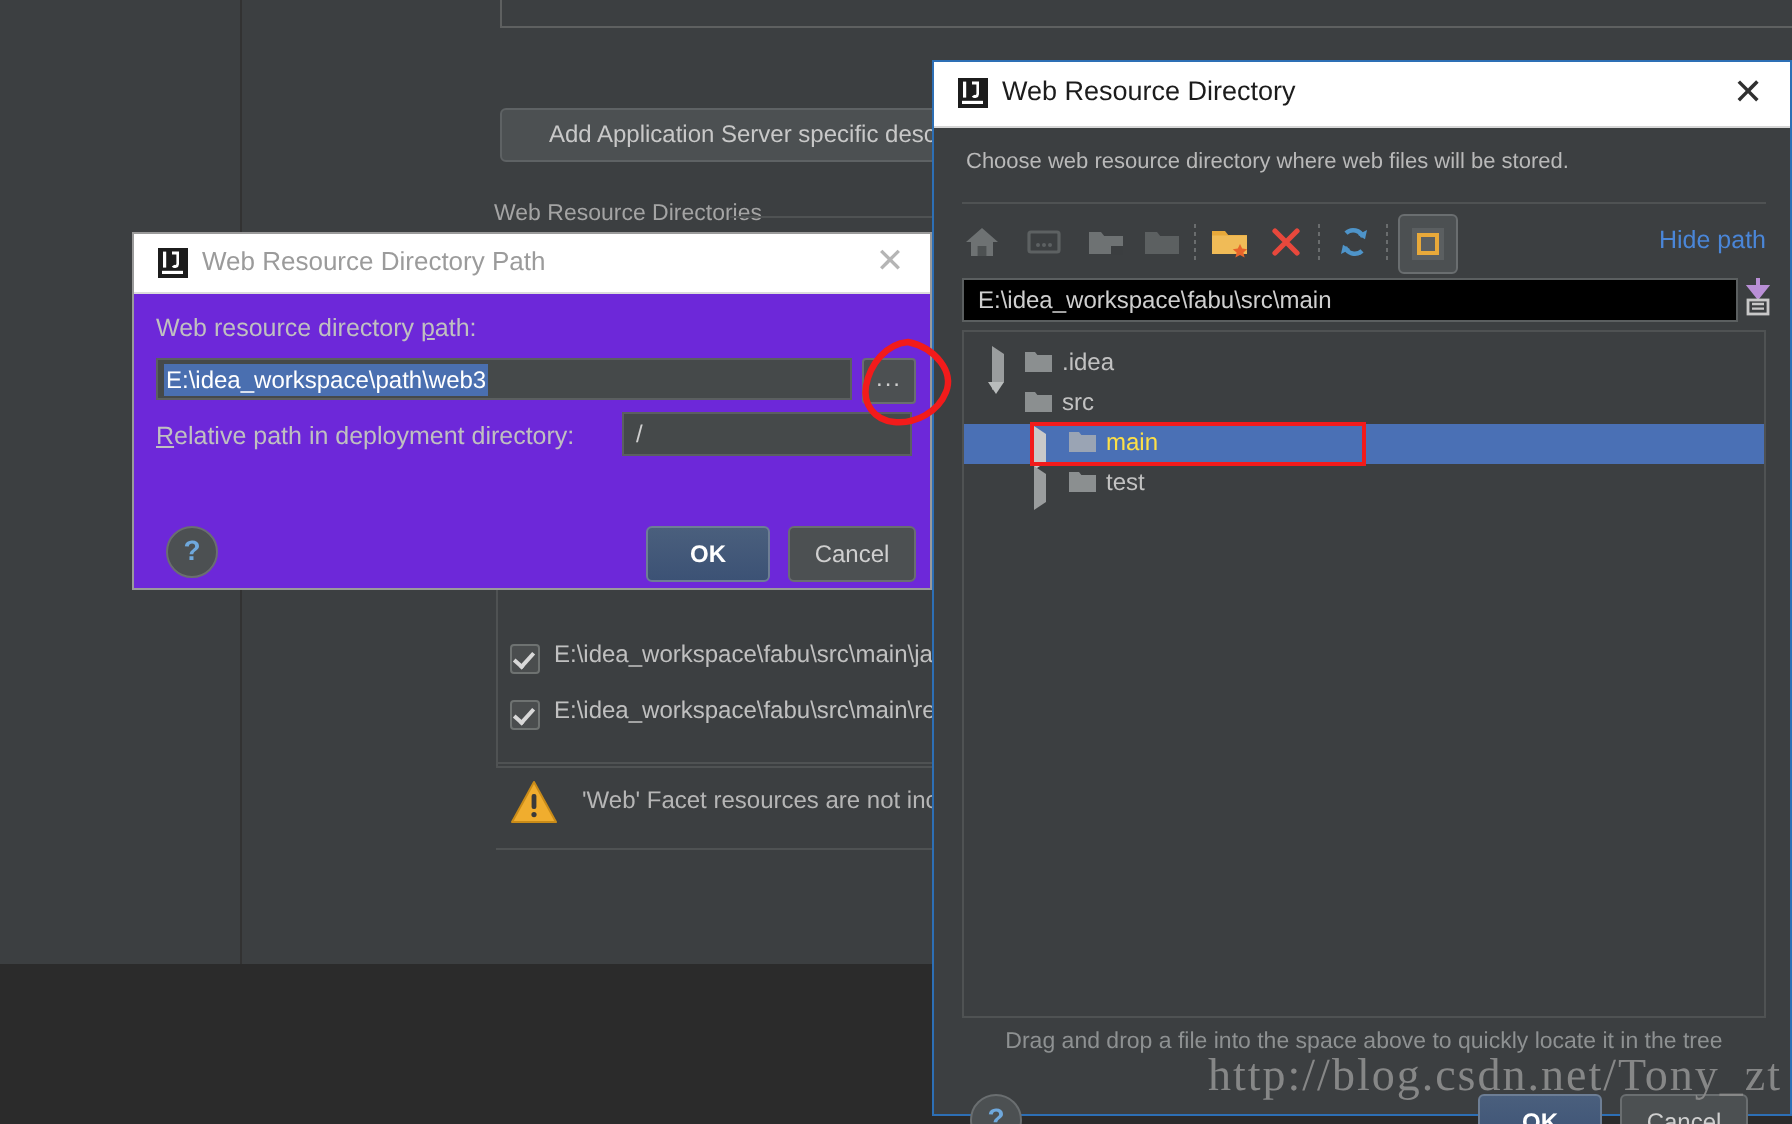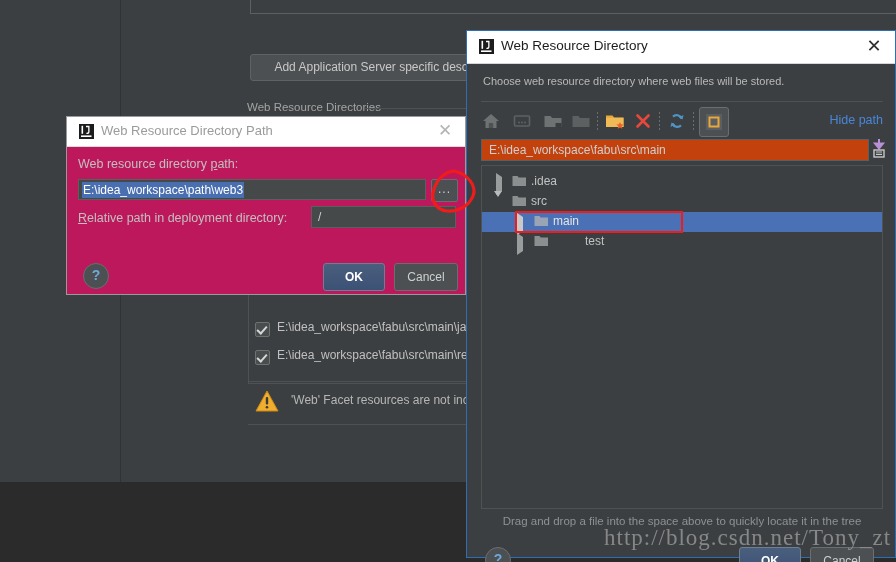--- a/index.html
+++ b/index.html
@@ -59,52 +59,52 @@
 
   #r-toolbar{position:absolute;left:12px;top:76px;width:406px;height:28px;}
   .tb-ic{position:absolute;top:2px;width:24px;height:24px;}
   .tb-divider{position:absolute;top:5px;width:1px;height:18px;
     background:repeating-linear-gradient(to bottom,#6a6d6e 0 2px,transparent 2px 4px);}
   #tb-hidden-btn{position:absolute;left:199px;top:0px;width:28px;height:28px;
     background:#4c5052;border:1px solid #6a6e70;border-radius:3px;}
   #hide-path{position:absolute;right:2px;top:6px;color:#4a86d8;font-size:12.5px;cursor:pointer;}
 
   #r-path-field{position:absolute;left:14px;top:108px;width:388px;height:22px;
-    background:#c2410c;border:1px solid #5b5f60;box-sizing:border-box;}
+    background:#000000;border:1px solid #5b5f60;box-sizing:border-box;}
   #r-path-text{position:absolute;left:7px;top:3px;font-size:12px;color:#cfcfcf;white-space:nowrap;}
   #r-path-drop{position:absolute;left:404px;top:107px;width:16px;height:20px;}
 
   #r-tree{position:absolute;left:14px;top:134px;width:402px;height:344px;
     background:#3c3f41;border:1px solid #4f5253;box-sizing:border-box;overflow:hidden;}
   .tnode{position:absolute;left:0;width:400px;height:20px;text-align:center;}
   .tnode .tw{position:absolute;top:5px;width:9px;height:10px;}
   .tri{width:0;height:0;}
   .tri-right{border-left:6px solid #9a9d9e;border-top:4.5px solid transparent;border-bottom:4.5px solid transparent;}
   .tri-down{border-top:6px solid #b9bcbc;border-left:4.5px solid transparent;border-right:4.5px solid transparent;margin-top:2px;}
   .tnode .folder{position:absolute;top:3px;width:14px;height:12px;}
   .tnode .tlabel{position:absolute;top:2px;font-size:12px;color:#c2c2c2;white-space:nowrap;}
   #tnode-main{background:#4a70b5;}
-  #tnode-main .tlabel{color:#e5e5e5;}
+  #tnode-main .tlabel{color:#fde047;}
   #sel-red-box{position:absolute;left:33px;top:-1px;width:168px;height:22px;
     border:2px solid #f21b1b;box-sizing:border-box;}
 
   #r-hint{position:absolute;left:0;top:484px;width:430px;text-align:center;
     font-size:11.5px;color:#8e9192;}
 
   #r-help{position:absolute;left:18px;top:516px;width:24px;height:24px;}
   #r-ok{position:absolute;left:272px;top:516px;width:60px;height:26px;
     background:linear-gradient(#4a5f7d,#3c5275);border:1px solid #6d7e95;border-radius:3px;
     color:#ffffff;font-size:12px;font-weight:bold;line-height:26px;text-align:center;}
   #r-cancel{position:absolute;left:343px;top:516px;width:62px;height:26px;
     background:#4c5052;border:1px solid #6a6e70;border-radius:3px;
     color:#cfcfcf;font-size:12px;line-height:26px;text-align:center;}
 
   
   #dlg-left{position:absolute;left:66px;top:116px;width:400px;height:179px;
-    background:#be185d;border:1px solid #9a9a9a;box-sizing:border-box;}
+    background:#6d28d9;border:1px solid #9a9a9a;box-sizing:border-box;}
   #dlg-left .titlebar{position:relative;height:29px;background:#ffffff;border-bottom:1px solid #dcdcdc;}
   #dlg-left .title-icon{position:absolute;left:12px;top:7px;width:15px;height:15px;}
   #dlg-left .title-text{position:absolute;left:34px;top:6px;font-size:13px;color:#9b9b9b;}
   #dlg-left .close-x{position:absolute;right:10px;top:4px;width:20px;height:20px;
     color:#b5b5b5;font-size:17px;line-height:19px;text-align:center;cursor:pointer;}
 
   #l-label1{position:absolute;left:11px;top:40px;font-size:12.5px;color:#c0c0c0;white-space:nowrap;}
   #l-field1{position:absolute;left:11px;top:62px;width:348px;height:21px;
     background:#45494a;border:1px solid #5b5f60;box-sizing:border-box;}
   #l-field1-sel{position:absolute;left:3px;top:2px;height:16px;background:#4a6fb0;padding:0 1px;
@@ -297,21 +297,21 @@
       <span id="sel-red-box"></span>
     </div>
 
     <div class="tnode" style="top:66px;">
       <span class="tw" style="left:33px;"><span class="tri tri-right"></span></span>
       <span class="folder" style="left:52px;">
         <svg width="14" height="12" viewBox="0 0 14 12">
             <path d="M0.5 1 h5 l1.2 1.5 h7.3 v8.5 h-13.5 Z" fill="#8b8f90"></path>
           </svg>
       </span>
-      <span class="tlabel" style="left:71px;margin-left:32px;">test</span>
+      <span class="tlabel" style="left:71px;">test</span>
     </div>
   </div>
 
   <div id="r-hint">Drag and drop a file into the space above to quickly locate it in the tree</div>
 
   <div id="r-help" class="helpbtn">?</div>
   <div id="r-ok">
     <span>OK</span>
   </div>
   <div id="r-cancel">

